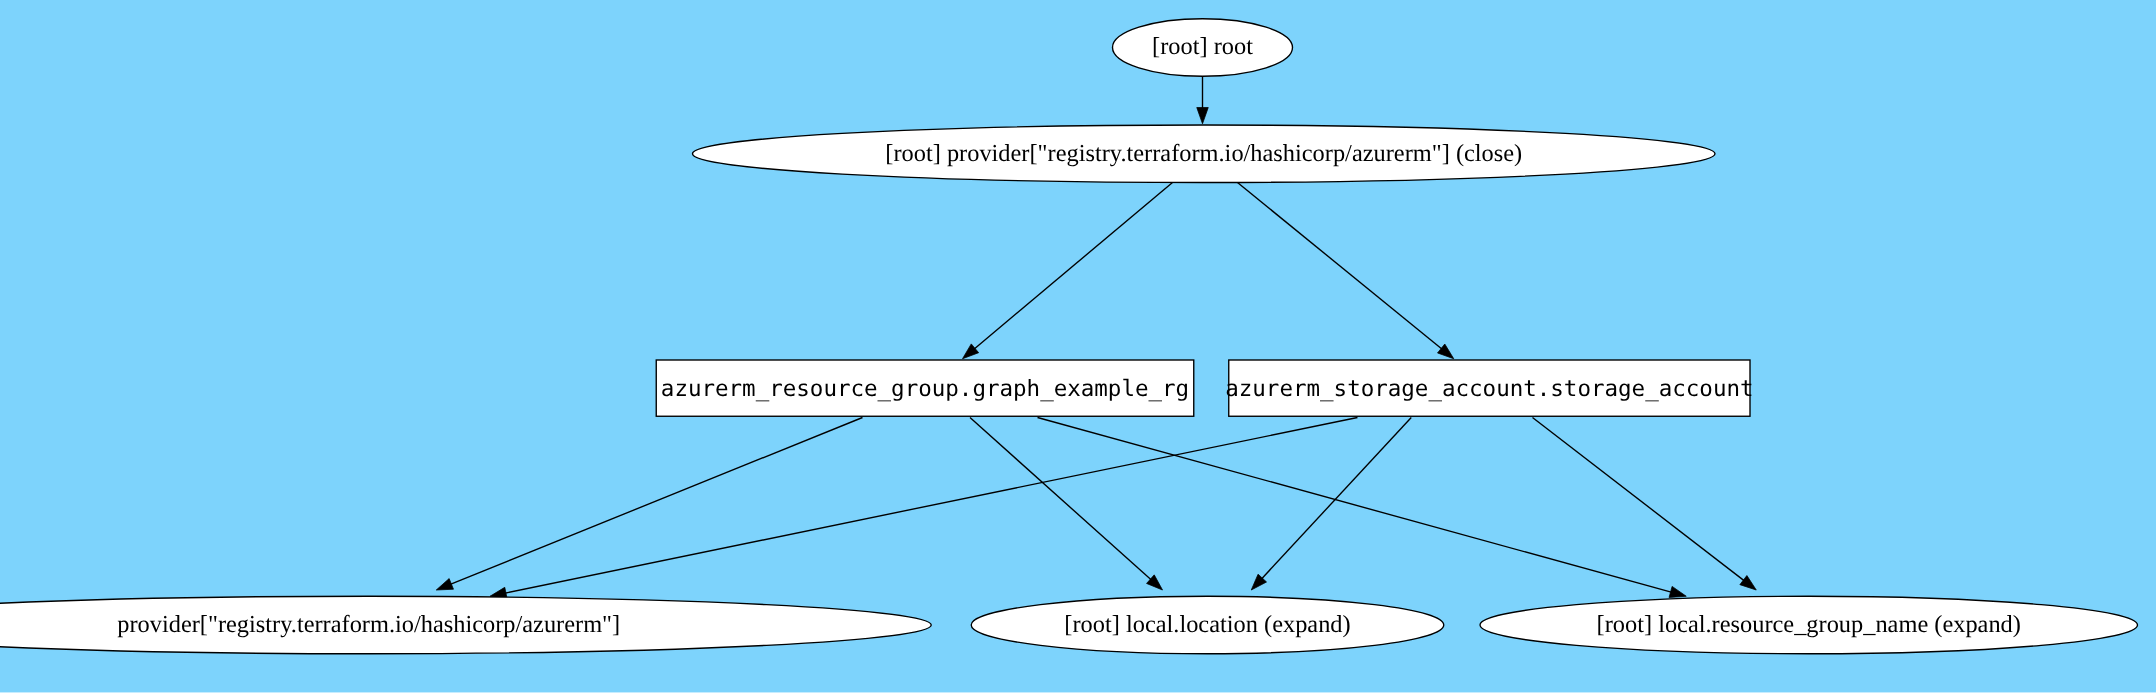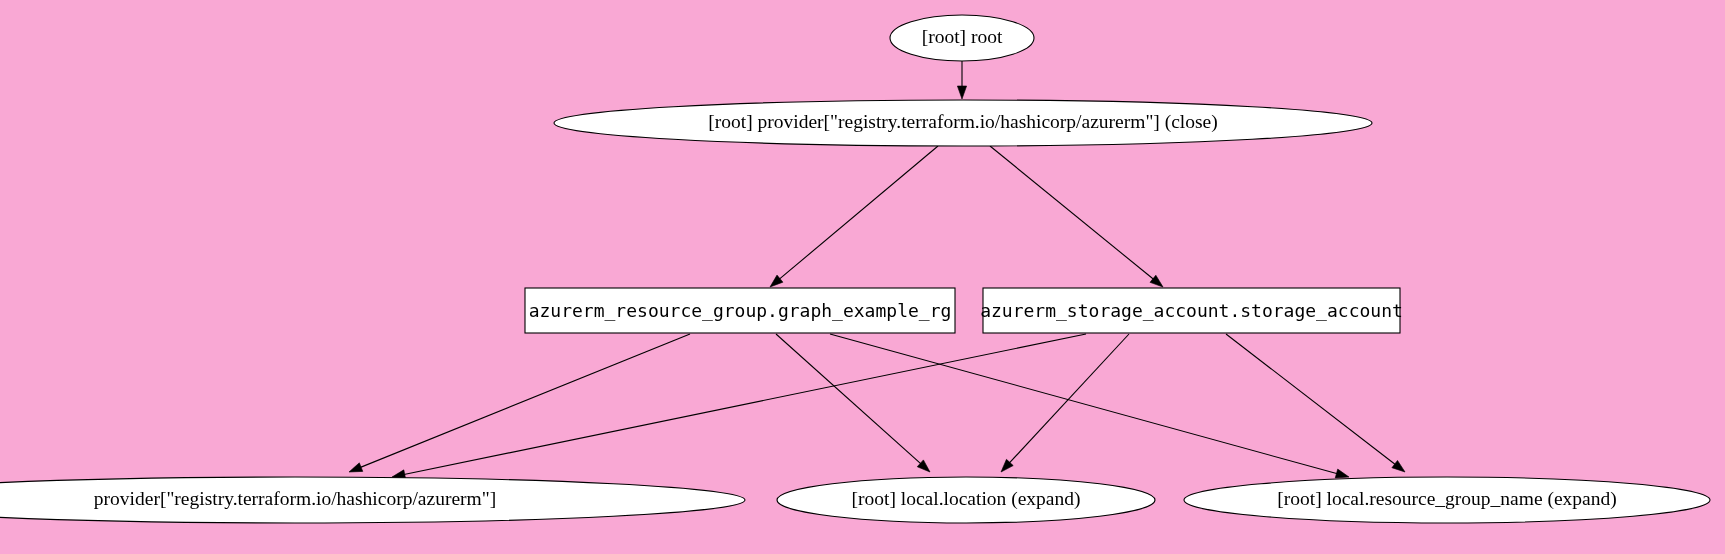--- a/index.html
+++ b/index.html
@@ -8,21 +8,21 @@
     padding: 0;
     background: #ffffff;
   }
   body {
     font-family: "Liberation Serif", "DejaVu Serif", serif;
   }
   #graph-canvas {
     position: relative;
     width: 1725px;
     height: 554px;
-    background: #f9a8d4;
+    background: #7dd3fc;
     overflow: hidden;
   }
   #graph-svg {
     position: absolute;
     top: 0;
     left: 0;
     width: 1725px;
     height: 554px;
     display: block;
   }

